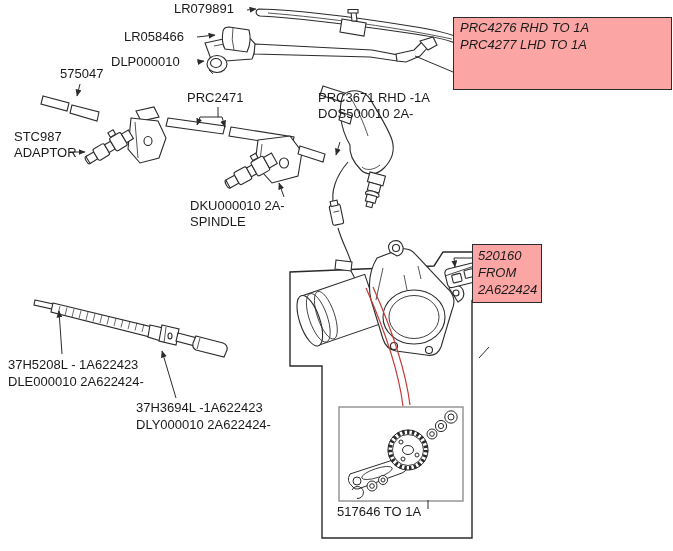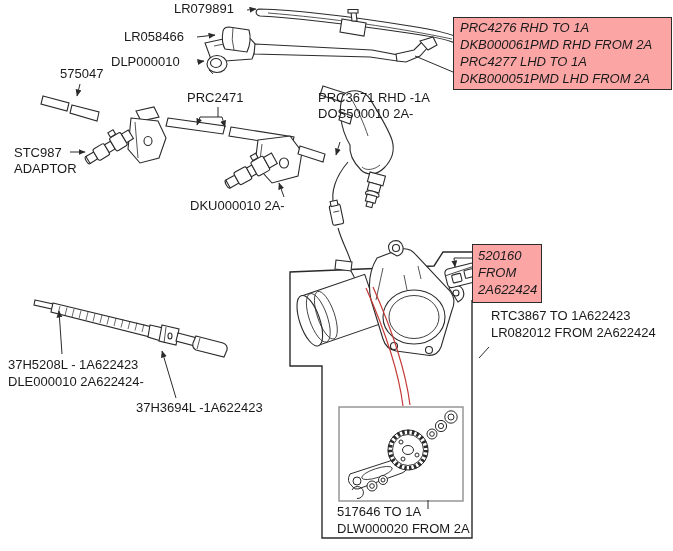--- a/index.html
+++ b/index.html
@@ -227,54 +227,49 @@
     </div>
   <div class="label" style="left:187px;top:90px">
       <span>PRC2471</span>
     </div>
 
   <div class="label" style="left:318px;top:90px">
     <span>PRC3671 RHD -1A</span>
     <span>DOS500010 2A-</span>
   </div>
 
-  <div class="label" style="left:14px;top:145px">
+  <div class="label" style="left:14px;top:129px">
     <span>STC987</span>
     <span>ADAPTOR</span>
   </div>
 
   <div class="label" style="left:190px;top:198px">
     <span>DKU000010 2A-</span>
+    <span>SPINDLE</span>
   </div>
 
   <div class="tbox" style="left:453px;top:17px;width:211px;height:70px;padding:1px 0 0 6px">
     <span>PRC4276 RHD TO 1A</span>
-    <span>DKB000061PMD RHD FROM 2A</span>
     <span>PRC4277 LHD TO 1A</span>
-    <span>DKB000051PMD LHD FROM 2A</span>
   </div>
 
   <div class="tbox" style="left:472px;top:244px;width:63px;height:55px;padding:2px 0 0 5px">
     <span>520160</span>
     <span>FROM</span>
     <span>2A622424</span>
   </div>
 
-  <div class="label lh17" style="left:491px;top:307px">
-    <span>RTC3867 TO 1A622423</span>
-    <span>LR082012 FROM 2A622424</span>
-  </div>
 
   <div class="label lh17" style="left:8px;top:356px">
     <span>37H5208L - 1A622423</span>
     <span>DLE000010 2A622424-</span>
   </div>
 
   <div class="label lh17" style="left:136px;top:399px">
     <span>37H3694L -1A622423</span>
+    <span>DLY000010 2A622424-</span>
   </div>
 
   <div class="label lh17" style="left:337px;top:503px">
     <span>517646 TO 1A</span>
-    <span>DLW000020 FROM 2A</span>
   </div>
 
 </div>
 
 </body></html>

